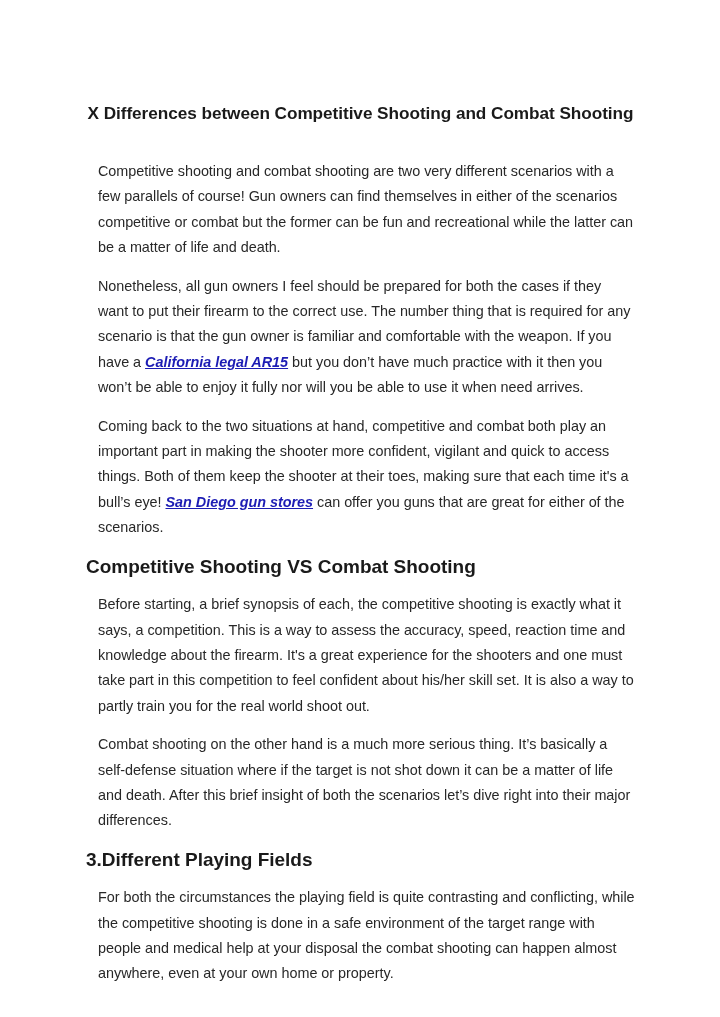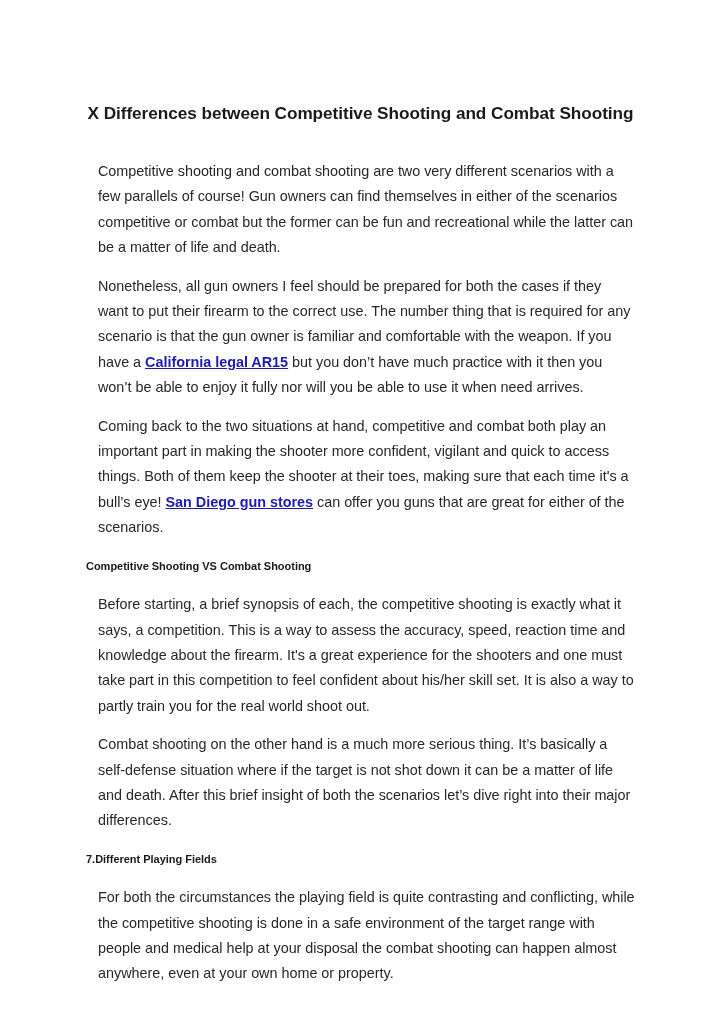--- a/index.html
+++ b/index.html
@@ -44,46 +44,47 @@
     line-height: 25.4px;
     margin: 0 0 13px 12px;
     text-align: left;
     color: #282828;
     letter-spacing: -0.02px;
   }
   p.para:last-child {
     margin-bottom: 0;
   }
   .subhead {
-    font-size: 11px;
+    font-size: 19px;
     line-height: 25.4px;
     font-weight: bold;
     margin: 0 0 13px 0;
     color: #1a1a1a;
     letter-spacing: -0.02px;
   }
   a.inline-link {
     color: #1c1cb4;
     font-weight: bold;
+    font-style: italic;
     text-decoration: underline;
   }
 </style>
 </head>
 <body>
 
 <div class="page">
   <div class="content">
 
     <h1 class="doc-title">X Differences between Competitive Shooting and Combat Shooting</h1>
 
     <div id="blocks">
         <p class="para">Competitive shooting and combat shooting are two very different scenarios with a few parallels of course! Gun owners can find themselves in either of the scenarios competitive or combat but the former can be fun and recreational while the latter can be a matter of life and death.</p>
         <p class="para"><span>Nonetheless, all gun owners I feel should be prepared for both the cases if they want to put their firearm to the correct use. The number thing that is required for any scenario is that the gun owner is familiar and comfortable with the weapon. If you have a </span><a class="inline-link" href="#">California legal AR15</a><span> but you don’t have much practice with it then you won’t be able to enjoy it fully nor will you be able to use it when need arrives.</span></p>
         <p class="para"><span>Coming back to the two situations at hand, competitive and combat both play an important part in making the shooter more confident, vigilant and quick to access things. Both of them keep the shooter at their toes, making sure that each time it's a bull’s eye! </span><a class="inline-link" href="#">San Diego gun stores</a><span> can offer you guns that are great for either of the scenarios.</span></p>
         <div class="subhead">Competitive Shooting VS Combat Shooting</div>
         <p class="para">Before starting, a brief synopsis of each, the competitive shooting is exactly what it says, a competition. This is a way to assess the accuracy, speed, reaction time and knowledge about the firearm. It's a great experience for the shooters and one must take part in this competition to feel confident about his/her skill set. It is also a way to partly train you for the real world shoot out.</p>
         <p class="para">Combat shooting on the other hand is a much more serious thing. It’s basically a self-defense situation where if the target is not shot down it can be a matter of life and death. After this brief insight of both the scenarios let’s dive right into their major differences.</p>
-        <div class="subhead">7.Different Playing Fields</div>
+        <div class="subhead">3.Different Playing Fields</div>
         <p class="para">For both the circumstances the playing field is quite contrasting and conflicting, while the competitive shooting is done in a safe environment of the target range with people and medical help at your disposal the combat shooting can happen almost anywhere, even at your own home or property.</p>
       </div>
 
   </div>
 </div>
 
 </body></html>

